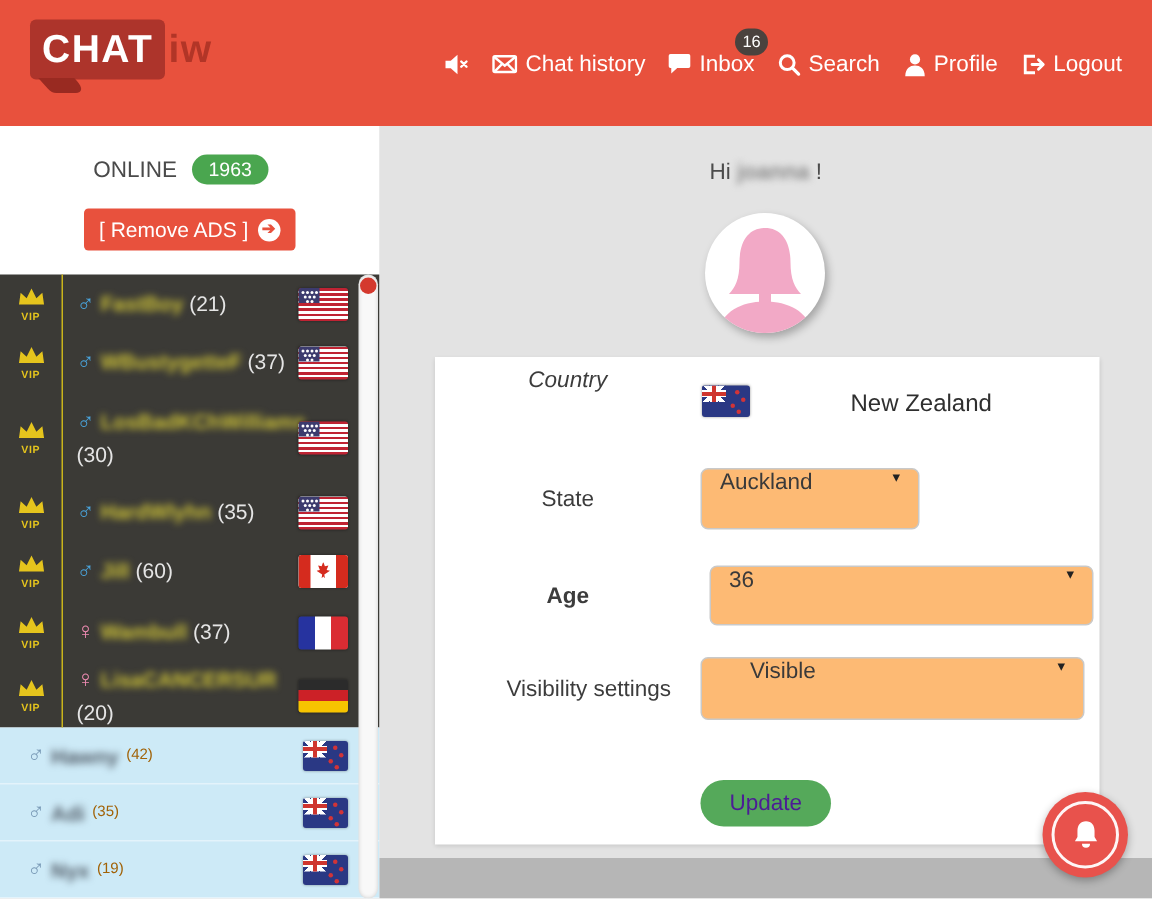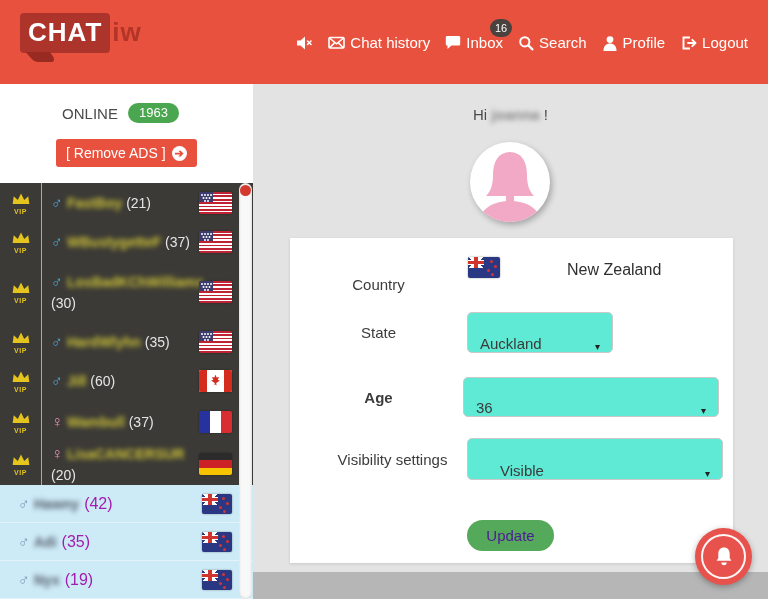--- a/index.html
+++ b/index.html
@@ -43,21 +43,21 @@
   .gender { font-size:16px; font-weight:bold; margin-right:4px; }
   .gender.male { color:#4aa4dc; } .gender.female { color:#f08cb4; }
   .uname { filter:blur(2.5px); color:#cdc238; font-weight:bold; }
   .uage { color:#e5e5e5; }
 
   .lite-list { position:absolute; top:401px; left:0; width:253px; height:114px; background:#cdeaf7; }
   .lite-row { height:38px; display:flex; align-items:center; padding-left:18px; cursor:pointer;
     border-bottom:1px solid rgba(255,255,255,.45); }
   .lite-row .gender { color:#7b9cb8; }
   .lite-name { color:#55606b; filter:blur(2.5px); font-weight:bold; font-size:14px; }
-  .lite-age { color:#a21caf; font-size:16px; margin-left:5px;text-align:right; }
+  .lite-age { color:#a16207; font-size:10px; margin-left:5px;text-align:right; }
 
   
   .flag { width:33px; height:22px; border-radius:2px; position:relative; overflow:hidden; flex-shrink:0;
     margin-left:auto; margin-right:21px; box-shadow:0 0 2px rgba(0,0,0,.4); }
   .lite-row .flag { width:30px; height:20px; }
   .flag-us { background:repeating-linear-gradient(180deg,#bf2333 0 1.7px,#fff 1.7px 3.4px); }
   .flag-us::before { content:""; position:absolute; left:0; top:0; width:14px; height:10px; background:#3c3b6e; }
   .flag-us::after { content:""; position:absolute; left:2px; top:2px; width:2px; height:2px; background:#fff; border-radius:50%;
     box-shadow:3px 0 #fff,6px 0 #fff,9px 0 #fff,1.5px 3px #fff,4.5px 3px #fff,7.5px 3px #fff,3px 6px #fff,6px 6px #fff; }
   .flag-ca { background:#fff; }
@@ -87,27 +87,27 @@
   .main { position:absolute; left:253px; top:84px; width:515px; height:488px; background:#e3e3e3; }
   .greeting { position:absolute; top:22px; width:100%; text-align:center; font-size:15px; color:#4c4c4c; }
   .greeting .uname { color:#8a8a8a; }
   .avatar { position:absolute; left:217px; top:58px; width:80px; height:80px; border-radius:50%;
     background:#fff; overflow:hidden; box-shadow:2px 3px 6px rgba(0,0,0,.28); }
   .avatar svg { display:block; }
 
   .card { position:absolute; left:37px; top:154px; width:443px; height:325px; background:#fff;
     box-shadow:0 1px 3px rgba(0,0,0,.12); }
   .f-label { position:absolute; width:177px; text-align:center; font-size:15px; color:#3c3c3c; }
-  .lab-country { top:38px; } .lab-state { top:86px; } .lab-age { top:151px;font-weight:bold; } .lab-vis { top:213px;padding-left:28px; }
+  .lab-country { top:7px;font-style:italic; } .lab-state { top:86px; } .lab-age { top:151px;font-weight:bold; } .lab-vis { top:213px;padding-left:28px; }
   .country-flag { position:absolute; left:178px; top:19px; width:32px; height:21px; margin:0; }
   .country-value { position:absolute; left:277px; top:23px; font-size:16px; color:#2f2f2f; }
-  .select { position:absolute; background:#5eead4; border:1px solid #c9c9c9; border-radius:5px; font-size:15px;
-    color:#3a3a3a; display:flex; align-items:flex-end; justify-content:space-between; padding:0 12px; cursor:pointer; }
+  .select { position:absolute; background:#fdba74; border:1px solid #c9c9c9; border-radius:5px; font-size:15px;
+    color:#3a3a3a; display:flex; align-items:flex-start; justify-content:space-between; padding:0 12px; cursor:pointer; }
   .sel-state { left:177px; top:74px; width:146px; height:41px; }
-  .sel-age { left:173px; top:139px; width:256px; height:40px; }
+  .sel-age { left:183px; top:139px; width:256px; height:40px; }
   .sel-vis { left:177px; top:200px; width:256px; height:42px;padding-left:32px; }
   .caret { font-size:10px; color:#222; margin-left:8px; }
   .update-btn { position:absolute; left:177px; top:282px; width:87px; height:31px; background:#55a95a;
     border:none; border-radius:16px; color:#4c1d95; font-size:15px; cursor:pointer; }
 
   .bottom-strip { position:absolute; left:253px; top:572px; width:515px; height:27px; background:#b6b6b6; }
 
   .bell-btn { position:absolute; left:695px; top:528px; width:57px; height:57px; border-radius:50%;
     background:#e8524c; box-shadow:0 2px 6px rgba(0,0,0,.3); display:flex; align-items:center;
     justify-content:center; z-index:10; cursor:pointer; border:none; }

